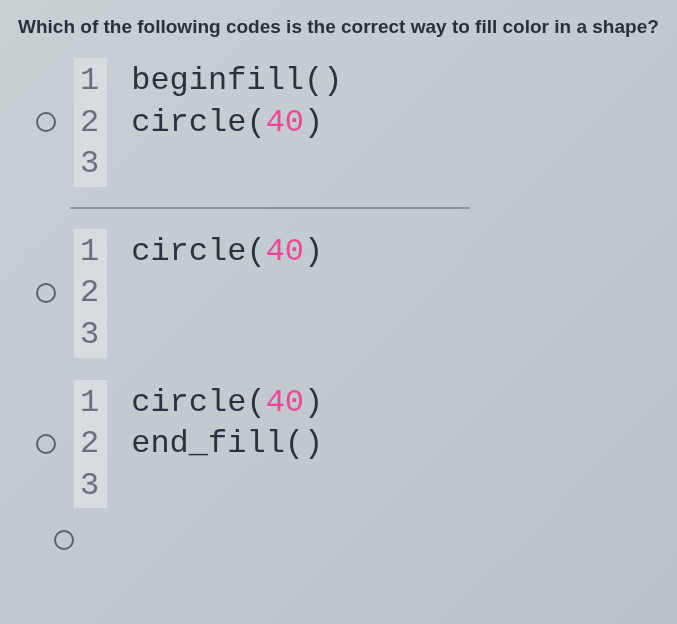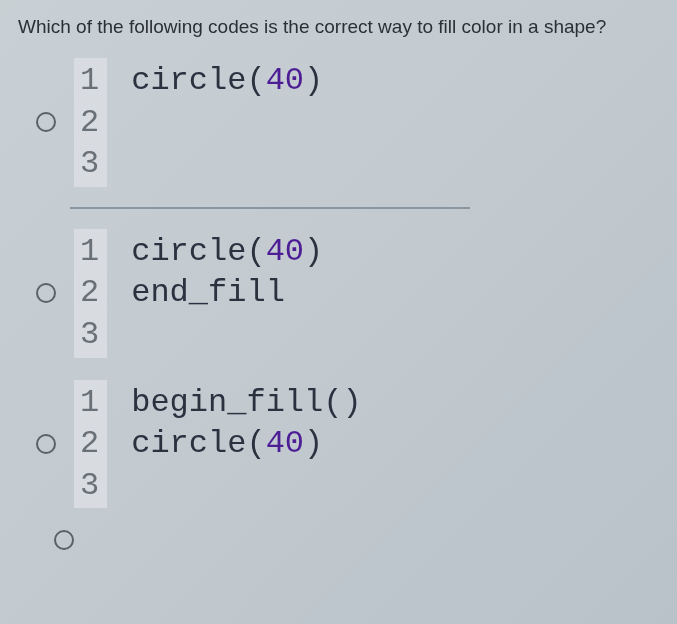--- a/index.html
+++ b/index.html
@@ -9,21 +9,21 @@
       height: 624px;
       box-sizing: border-box;
       background: linear-gradient(135deg, #c8d0d4 0%, #c2cad0 50%, #b8c2c8 100%);
       font-family: Arial, sans-serif;
       overflow: hidden;
     }
     .question {
       font-size: 19px;
       color: #2a3038;
       margin-bottom: 20px;
-      font-weight: 400;
+      font-weight: 700;
     }
     .option {
       display: flex;
       align-items: center;
       margin-bottom: 22px;
       margin-left: 18px;
     }
     .radio {
       width: 16px;
       height: 16px;
@@ -53,21 +53,21 @@
     }
     .code div {
       font-family: "Courier New", monospace;
       font-size: 32px;
       color: #2a3240;
       line-height: 1.3;
       font-weight: 500;
       white-space: pre;
     }
     .num {
-      color: #4c1d95;
+      color: #ec4899;
     }
     .divider {
       border-top: 2px solid #8a96a0;
       margin: -2px 0 20px 52px;
       width: 400px;
     }
     .orphan-radio {
       margin-left: 36px;
       margin-top: 4px;
     }
@@ -79,50 +79,50 @@
 
 <div class="option">
   <div class="radio"></div>
   <div class="code-block">
     <div class="gutter">
       <div>1</div>
       <div>2</div>
       <div>3</div>
     </div>
     <div class="code">
+      <div><span>beginfill()</span><span class="num"></span><span></span></div>
       <div><span>circle(</span><span class="num">40</span><span>)</span></div>
     </div>
   </div>
 </div>
 
 <div class="divider"></div>
 
 <div class="option">
   <div class="radio"></div>
   <div class="code-block">
     <div class="gutter">
       <div>1</div>
       <div>2</div>
       <div>3</div>
     </div>
     <div class="code">
       <div><span>circle(</span><span class="num">40</span><span>)</span></div>
-      <div><span>end_fill</span><span class="num"></span><span></span></div>
     </div>
   </div>
 </div>
 
 <div class="option">
   <div class="radio"></div>
   <div class="code-block">
     <div class="gutter">
       <div>1</div>
       <div>2</div>
       <div>3</div>
     </div>
     <div class="code">
-      <div><span>begin_fill()</span><span class="num"></span><span></span></div>
       <div><span>circle(</span><span class="num">40</span><span>)</span></div>
+      <div><span>end_fill()</span><span class="num"></span><span></span></div>
     </div>
   </div>
 </div>
 
 <div class="radio orphan-radio"></div>
 
 </body></html>

